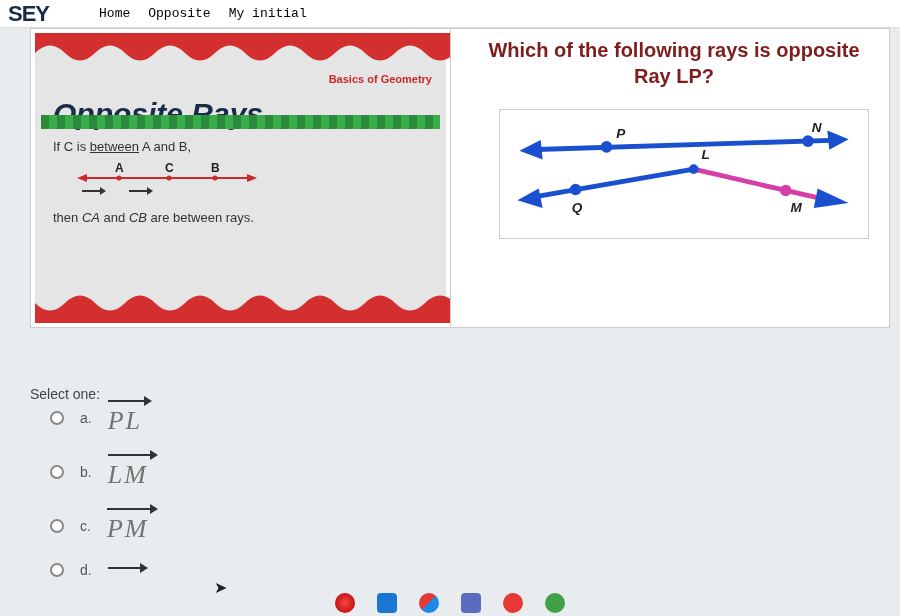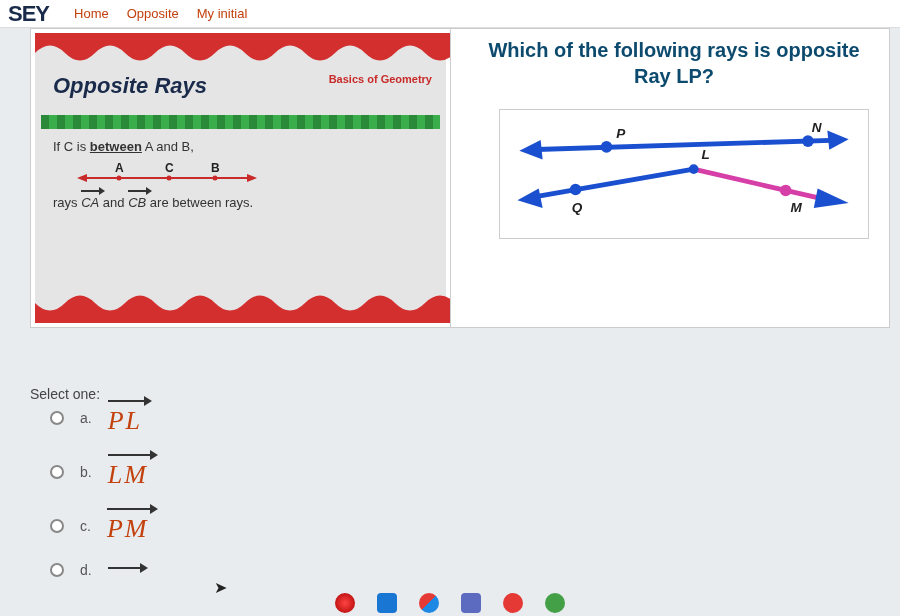--- a/index.html
+++ b/index.html
@@ -22,23 +22,23 @@
     gap: 18px;
     font-size: 13px;
     color: #555;
     border-bottom: 1px solid #ddd;
   }
   .logo {
     font-size: 22px;
     font-weight: 900;
     color: #1a2a4a;
     letter-spacing: -1px;
-    margin-right: 7px;
-  }
-  .nav-link { cursor: pointer; color: #c2410c; }
+    margin-right: 32px;
+  }
+  .nav-link { cursor: pointer; color: #000000; font-family: Liberation Mono, monospace; }
   .content-row {
     position: absolute;
     top: 28px; left: 30px; right: 10px;
     height: 300px;
     display: flex;
     gap: 8px;
     border: 1px solid #ccc;
     background: #fff;
   }
   .left-panel {
@@ -70,45 +70,45 @@
   }
   .corner-label {
     position: absolute;
     top: 40px; right: 14px;
     font-size: 11px;
     font-weight: bold;
     color: #c92a2a;
   }
   .slide-title {
     position: absolute;
-    top: 40px; left: 18px;
-    font-size: 22px;
+    top: 64px; left: 18px;
+    font-size: 30px;
     font-weight: 900;
     color: #1a2a4a;
     font-style: italic;
   }
   .slide-body {
     position: absolute;
     top: 104px; left: 18px; right: 18px;
     font-size: 13px;
     color: #333;
     line-height: 1.6;
   }
-  .underline { text-decoration: underline; font-weight: bold; }
+  .underline { text-decoration: underline; }
   .acb-row {
     height: 24px;
     position: relative;
     margin: 2px 0 6px 24px;
     width: 180px;
   }
   .overline-ray {
     position: relative;
     font-style: italic;
     display: inline-block;
-    padding-top: 3px;
+    padding-top: 18px;
   }
   .overline-ray::before {
     content: "";
     position: absolute;
     left: 0; right: -2px; top: 0;
     height: 2px;
     background: currentColor;
   }
   .overline-ray::after {
     content: "";
@@ -119,21 +119,21 @@
     border-bottom: 4px solid transparent;
   }
   .right-panel {
     flex: 1;
     position: relative;
     padding: 8px;
   }
   .question {
     font-size: 20px;
     font-weight: bold;
-    color: #0c4a6e;
+    color: #7f1d1d;
     text-align: center;
     line-height: 1.3;
   }
   .diagram-box {
     position: absolute;
     top: 80px; left: 40px; right: 20px;
     height: 130px;
     border: 1px solid #ccc;
     background: #fff;
   }
@@ -162,21 +162,21 @@
     border: 2px solid #888;
     border-radius: 50%;
     background: #fff;
   }
   .ray-label {
     font-family: "Times New Roman", serif;
     font-size: 26px;
     font-style: italic;
     position: relative;
     padding-top: 6px;
-    color: #c2410c;
+    color: #737373;
     letter-spacing: 2px;
   }
   .ray-label::before {
     content: "";
     position: absolute;
     left: 0; right: -4px; top: 0;
     height: 2px;
     background: #333;
   }
   .ray-label::after {
@@ -239,21 +239,21 @@
             <polygon points="180,18 170,14 170,22" fill="#c92a2a"></polygon>
             <text x="38" y="12" font-size="12" font-weight="bold" fill="#222">A</text>
             <text x="88" y="12" font-size="12" font-weight="bold" fill="#222">C</text>
             <text x="134" y="12" font-size="12" font-weight="bold" fill="#222">B</text>
             <circle cx="42" cy="18" r="2.5" fill="#c92a2a"></circle>
             <circle cx="92" cy="18" r="2.5" fill="#c92a2a"></circle>
             <circle cx="138" cy="18" r="2.5" fill="#c92a2a"></circle>
           </svg>
         </div>
         <div>
-          <span>rays </span>
+          <span>then </span>
           <span class="overline-ray">CA</span>
           <span> and </span>
           <span class="overline-ray">CB</span>
           <span> are between rays.</span>
         </div>
         <div style="height:14px"></div>
       </div>
 
       <svg class="wave-bottom" viewBox="0 0 420 30" preserveAspectRatio="none">
         <path d="M0,10 Q15,25 30,10 T60,10 T90,10 T120,10 T150,10 T180,10 T210,10 T240,10 T270,10 T300,10 T330,10 T360,10 T390,10 T420,10 L420,30 L0,30 Z" fill="#d32f2f"></path>

